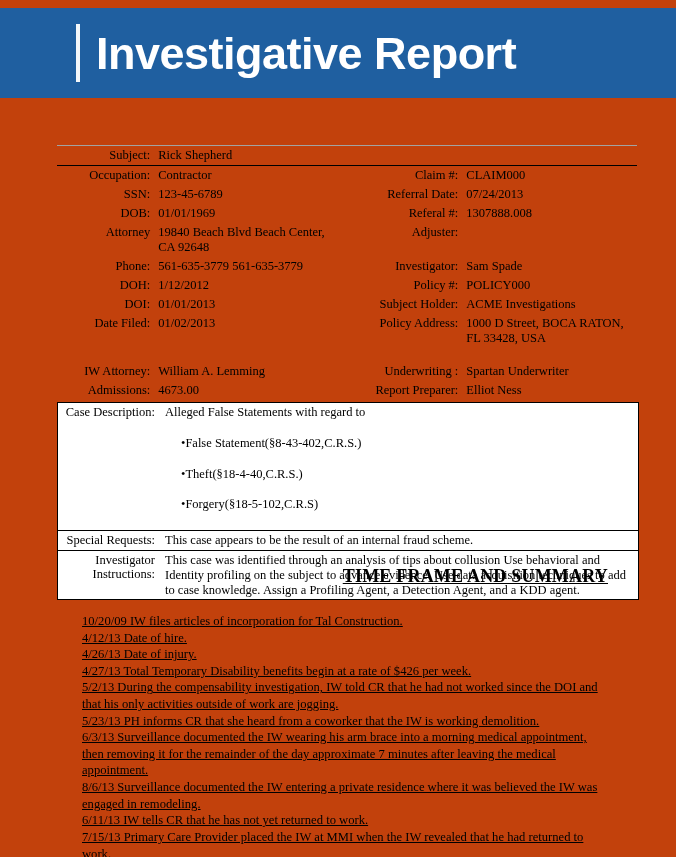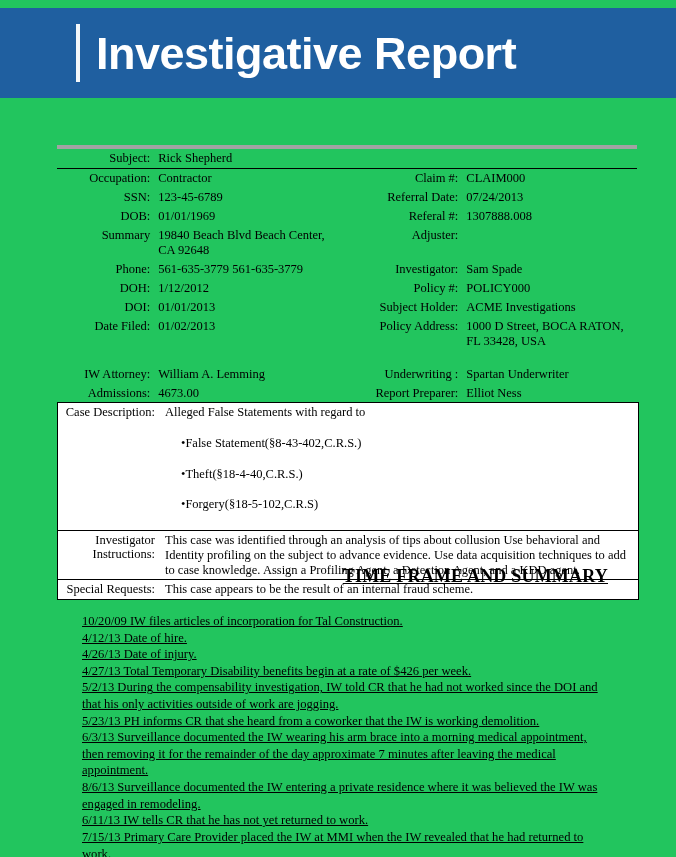--- a/index.html
+++ b/index.html
@@ -11,21 +11,21 @@
     width: 676px;
     height: 857px;
     font-family: "Liberation Serif", serif;
     color: #000000;
     overflow: hidden;
   }
   .page {
     position: relative;
     width: 676px;
     height: 857px;
-    background: #22c55e;
+    background: #c2410c;
   }
 
   
   .banner {
     position: absolute;
     left: 0;
     top: 8px;
     width: 676px;
     height: 90px;
     background: #1f5fa0;
@@ -70,21 +70,21 @@
     white-space: nowrap;
     padding-right: 6px;
   }
   .val {
     text-align: left;
   }
   .subject-row td {
     padding-top: 3px;
     padding-bottom: 5px;
   }
-  .topline { border-top: 4px solid #a3a3a3; }
+  .topline { border-top: 1px solid #a3a3a3; }
   .botline { border-bottom: 1px solid #000; }
 
   .col-l-lbl { width: 92px; }
   .col-l-val { width: 200px; margin-top: 25px; }
   .col-r-lbl { width: 110px; }
   .col-r-val { width: 178px; }
 
   
   .desc-wrap {
     position: absolute;
@@ -173,21 +173,21 @@
         <td class="lbl">Referral Date:</td>
         <td class="val">07/24/2013</td>
       </tr>
       <tr>
         <td class="lbl">DOB:</td>
         <td class="val">01/01/1969</td>
         <td class="lbl">Referal #:</td>
         <td class="val">1307888.008</td>
       </tr>
       <tr>
-        <td class="lbl">Summary</td>
+        <td class="lbl">Attorney</td>
         <td class="val">19840 Beach Blvd Beach Center, CA 92648</td>
         <td class="lbl">Adjuster:</td>
         <td class="val"></td>
       </tr>
       <tr>
         <td class="lbl">Phone:</td>
         <td class="val">561-635-3779 561-635-3779</td>
         <td class="lbl">Investigator:</td>
         <td class="val">Sam Spade</td>
       </tr>
@@ -239,29 +239,29 @@
         <td>
           <div class="desc-val">Alleged False Statements with regard to</div>
           <ul class="bullets">
             <li>•False Statement(§8-43-402,C.R.S.)</li>
             <li>•Theft(§18-4-40,C.R.S.)</li>
             <li>•Forgery(§18-5-102,C.R.S)</li>
           </ul>
         </td>
       </tr>
       <tr>
+        <td class="desc-lbl">Special Requests:</td>
+        <td class="desc-val">This case appears to be the result of an internal fraud scheme.</td>
+      </tr>
+      <tr>
         <td class="desc-lbl-2">
           <div>Investigator</div>
           <div>Instructions:</div>
         </td>
         <td class="desc-val">This case was identified through an analysis of tips about collusion Use behavioral and Identity profiling on the subject to advance evidence. Use data acquisition techniques to add to case knowledge. Assign a Profiling Agent, a Detection Agent, and a KDD agent.</td>
-      </tr>
-      <tr>
-        <td class="desc-lbl">Special Requests:</td>
-        <td class="desc-val">This case appears to be the result of an internal fraud scheme.</td>
       </tr>
     </tbody>
       </table>
   </div>
 
   <div class="tf-wrap">
     <div class="tf-title">TIME FRAME AND SUMMARY</div>
     <ul class="tf-list">
       <li class="tf-line">10/20/09 IW files articles of incorporation for Tal Construction.</li>
       <li class="tf-line">4/12/13 Date of hire.</li>

